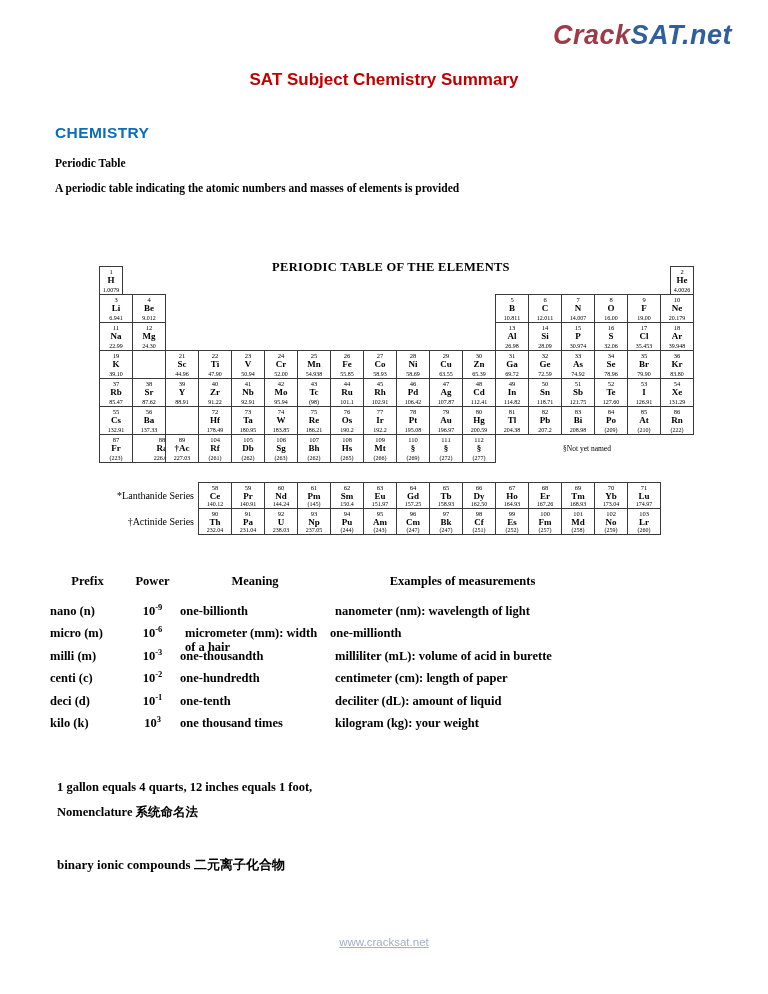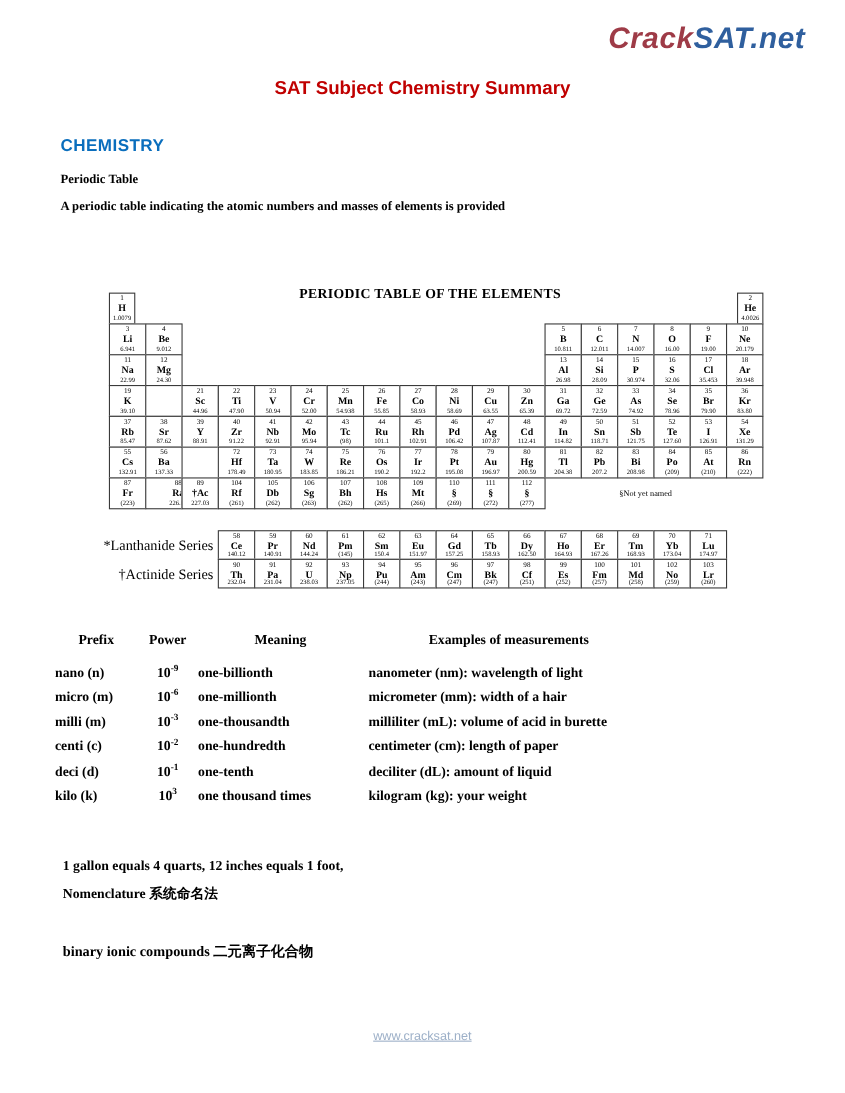--- a/index.html
+++ b/index.html
@@ -38,21 +38,21 @@
   .pt-num  { font-size:6.5px; line-height:6.5px; }
   .pt-sym  { font-size:9px; font-weight:bold; line-height:9px; }
   .pt-mass { font-size:6px; line-height:6px; white-space:nowrap; }
   .pt-note { grid-row:7; grid-column:15 / span 4; display:flex; align-items:center;
              font-size:7.5px; padding-left:2px; white-space:nowrap; }
 
   .fblock { margin-top:20px; }
   .f-row { display:flex; height:27px; }
   .f-row + .f-row { margin-top:-1px; }
   .f-label { width:110px; display:flex; align-items:center; justify-content:flex-end;
-             padding-right:4px; font-size:13px; white-space:nowrap; }
+             padding-right:4px; font-size:10px; white-space:nowrap; }
   .f-cells { display:flex; }
   .f-cell { width:34px; margin-right:-1px; border:1px solid var(--border_dark,#3a3a3a); background:#fff;
             display:flex; flex-direction:column; align-items:center; justify-content:space-between;
             padding:2px 12px; overflow:hidden; }
 
   
   .prefix-table { position:absolute; left:50px; top:574px; display:grid;
                   grid-template-columns:75px 55px 150px 260px;
                   grid-template-rows:30px; grid-auto-rows:22.4px;
                   font-weight:bold; font-size:12.5px; }
@@ -678,22 +678,22 @@
     <div class="pf-h pf-c0">Prefix</div>
     <div class="pf-h pf-c1">Power</div>
     <div class="pf-h pf-c2">Meaning</div>
     <div class="pf-h pf-c3">Examples of measurements</div>
   <div class="pf-cell pf-c0">nano (n)</div>
       <div class="pf-cell pf-c1">10<sup>-9</sup></div>
       <div class="pf-cell pf-c2">one-billionth</div>
       <div class="pf-cell pf-c3">nanometer (nm): wavelength of light</div>
       <div class="pf-cell pf-c0">micro (m)</div>
       <div class="pf-cell pf-c1">10<sup>-6</sup></div>
+      <div class="pf-cell pf-c3">micrometer (mm): width of a hair</div>
       <div class="pf-cell pf-c2">one-millionth</div>
-      <div class="pf-cell pf-c3">micrometer (mm): width of a hair</div>
       <div class="pf-cell pf-c0">milli (m)</div>
       <div class="pf-cell pf-c1">10<sup>-3</sup></div>
       <div class="pf-cell pf-c2">one-thousandth</div>
       <div class="pf-cell pf-c3">milliliter (mL): volume of acid in burette</div>
       <div class="pf-cell pf-c0">centi (c)</div>
       <div class="pf-cell pf-c1">10<sup>-2</sup></div>
       <div class="pf-cell pf-c2">one-hundredth</div>
       <div class="pf-cell pf-c3">centimeter (cm): length of paper</div>
       <div class="pf-cell pf-c0">deci (d)</div>
       <div class="pf-cell pf-c1">10<sup>-1</sup></div>

